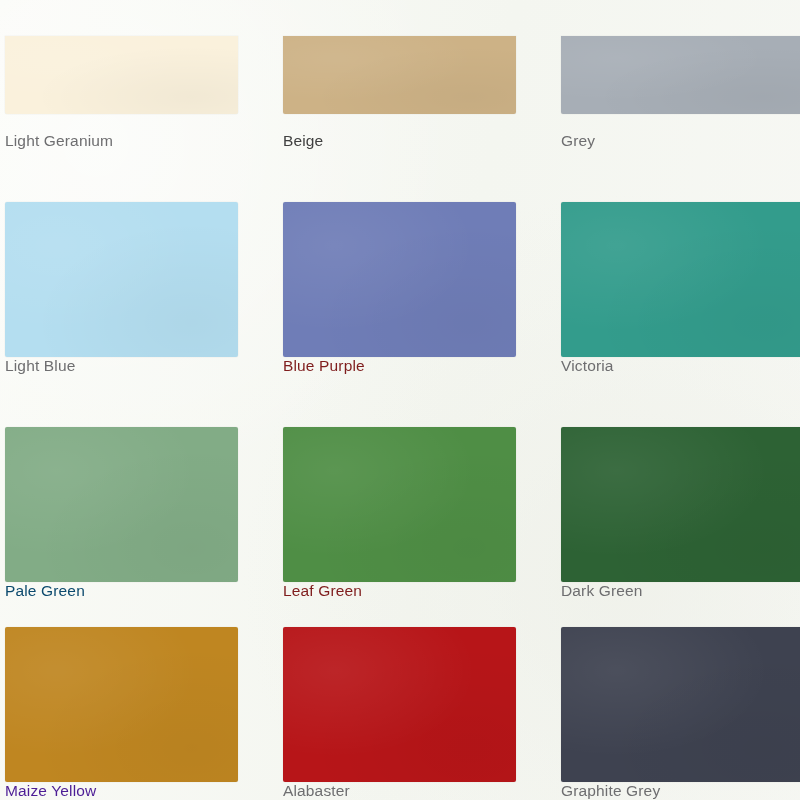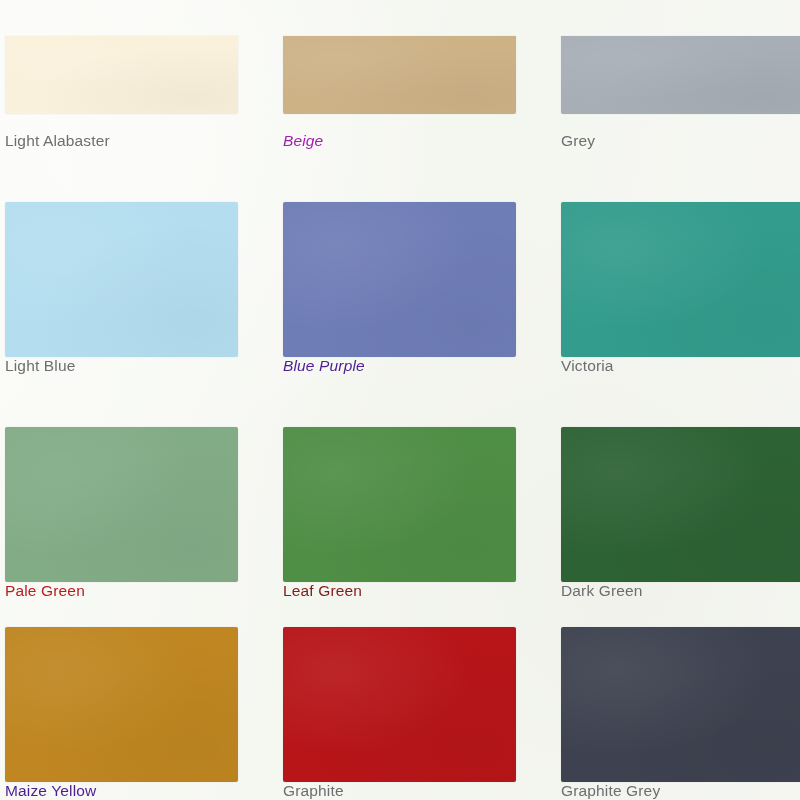--- a/index.html
+++ b/index.html
@@ -100,71 +100,71 @@
   }
 </style>
 </head>
 <body>
 
 <div id="swatch-chart" style="background-color: rgb(247, 248, 244);">
   <div class="swatch-grid">
 
     <div class="swatch-cell row-1 col-1">
       <div class="swatch-chip" style="background-color: rgb(250, 241, 220);"></div>
-      <div class="swatch-label" style="color: rgb(110, 110, 112);">Light Alabaster</div>
+      <div class="swatch-label" style="color: rgb(110, 110, 112);">Light Geranium</div>
     </div>
     <div class="spacer-col"></div>
     <div class="swatch-cell row-1 col-2">
       <div class="swatch-chip" style="background-color: rgb(205, 178, 134);"></div>
-      <div class="swatch-label" style="color: #a21caf; font-style: italic;">Beige</div>
+      <div class="swatch-label" style="color: #404040;">Beige</div>
     </div>
     <div class="spacer-col"></div>
     <div class="swatch-cell row-1 col-3">
       <div class="swatch-chip" style="background-color: rgb(167, 174, 182);"></div>
       <div class="swatch-label" style="color: rgb(110, 110, 112);">Grey</div>
     </div>
 
     <div class="swatch-cell row-2 col-1">
       <div class="swatch-chip" style="background-color: rgb(180, 222, 240);"></div>
       <div class="swatch-label" style="color: rgb(110, 110, 112);">Light Blue</div>
     </div>
     <div class="spacer-col"></div>
     <div class="swatch-cell row-2 col-2">
       <div class="swatch-chip" style="background-color: rgb(111, 125, 183);"></div>
-      <div class="swatch-label" style="color: #4c1d95; font-style: italic;">Blue Purple</div>
+      <div class="swatch-label" style="color: #7f1d1d;">Blue Purple</div>
     </div>
     <div class="spacer-col"></div>
     <div class="swatch-cell row-2 col-3">
       <div class="swatch-chip" style="background-color: rgb(51, 156, 140);"></div>
       <div class="swatch-label" style="color: rgb(110, 110, 112);">Victoria</div>
     </div>
 
     <div class="swatch-cell row-3 col-1">
       <div class="swatch-chip" style="background-color: rgb(130, 172, 134);"></div>
-      <div class="swatch-label" style="color: #b91c1c;">Pale Green</div>
+      <div class="swatch-label" style="color: #0c4a6e;">Pale Green</div>
     </div>
     <div class="spacer-col"></div>
     <div class="swatch-cell row-3 col-2">
       <div class="swatch-chip" style="background-color: rgb(79, 142, 69);"></div>
       <div class="swatch-label" style="color: #7f1d1d;">Leaf Green</div>
     </div>
     <div class="spacer-col"></div>
     <div class="swatch-cell row-3 col-3">
       <div class="swatch-chip" style="background-color: rgb(45, 98, 52);"></div>
       <div class="swatch-label" style="color: rgb(110, 110, 112);">Dark Green</div>
     </div>
 
     <div class="swatch-cell row-4 col-1">
       <div class="swatch-chip" style="background-color: rgb(191, 134, 33);"></div>
       <div class="swatch-label" style="color: #4c1d95;">Maize Yellow</div>
     </div>
     <div class="spacer-col"></div>
     <div class="swatch-cell row-4 col-2">
       <div class="swatch-chip" style="background-color: rgb(183, 21, 24);"></div>
-      <div class="swatch-label" style="color: rgb(110, 110, 112);">Graphite</div>
+      <div class="swatch-label" style="color: rgb(110, 110, 112);">Alabaster</div>
     </div>
     <div class="spacer-col"></div>
     <div class="swatch-cell row-4 col-3">
       <div class="swatch-chip" style="background-color: rgb(62, 66, 80);"></div>
       <div class="swatch-label" style="color: rgb(110, 110, 112);">Graphite Grey</div>
     </div>
 
   </div>
 </div>
 

